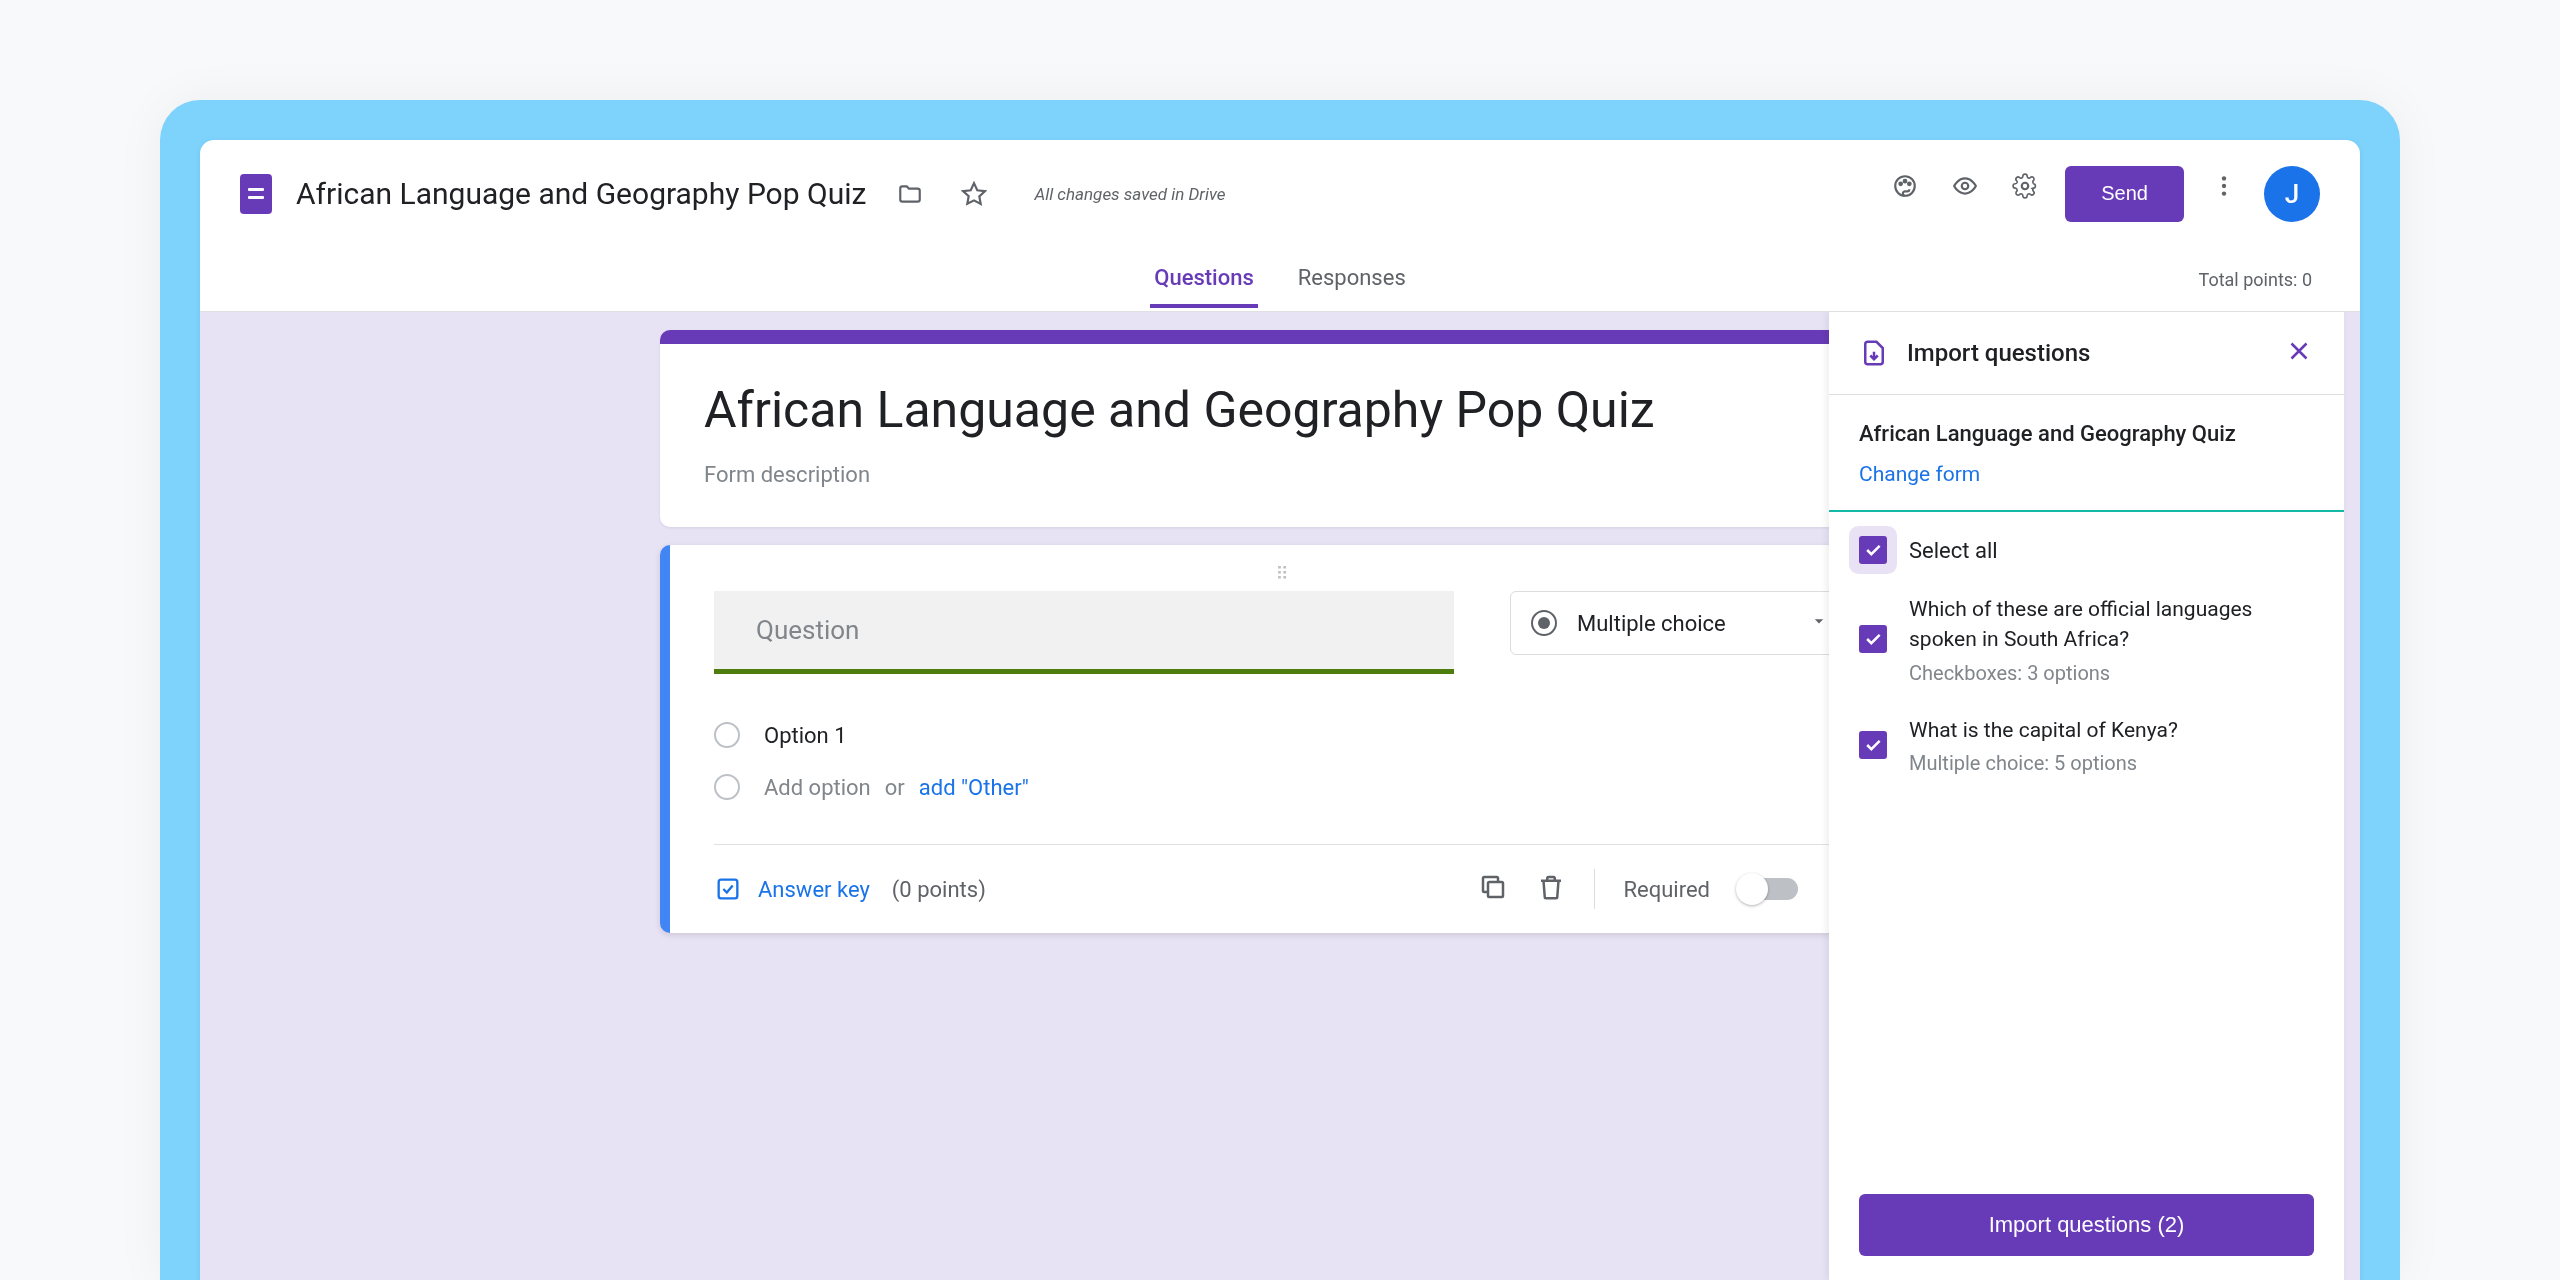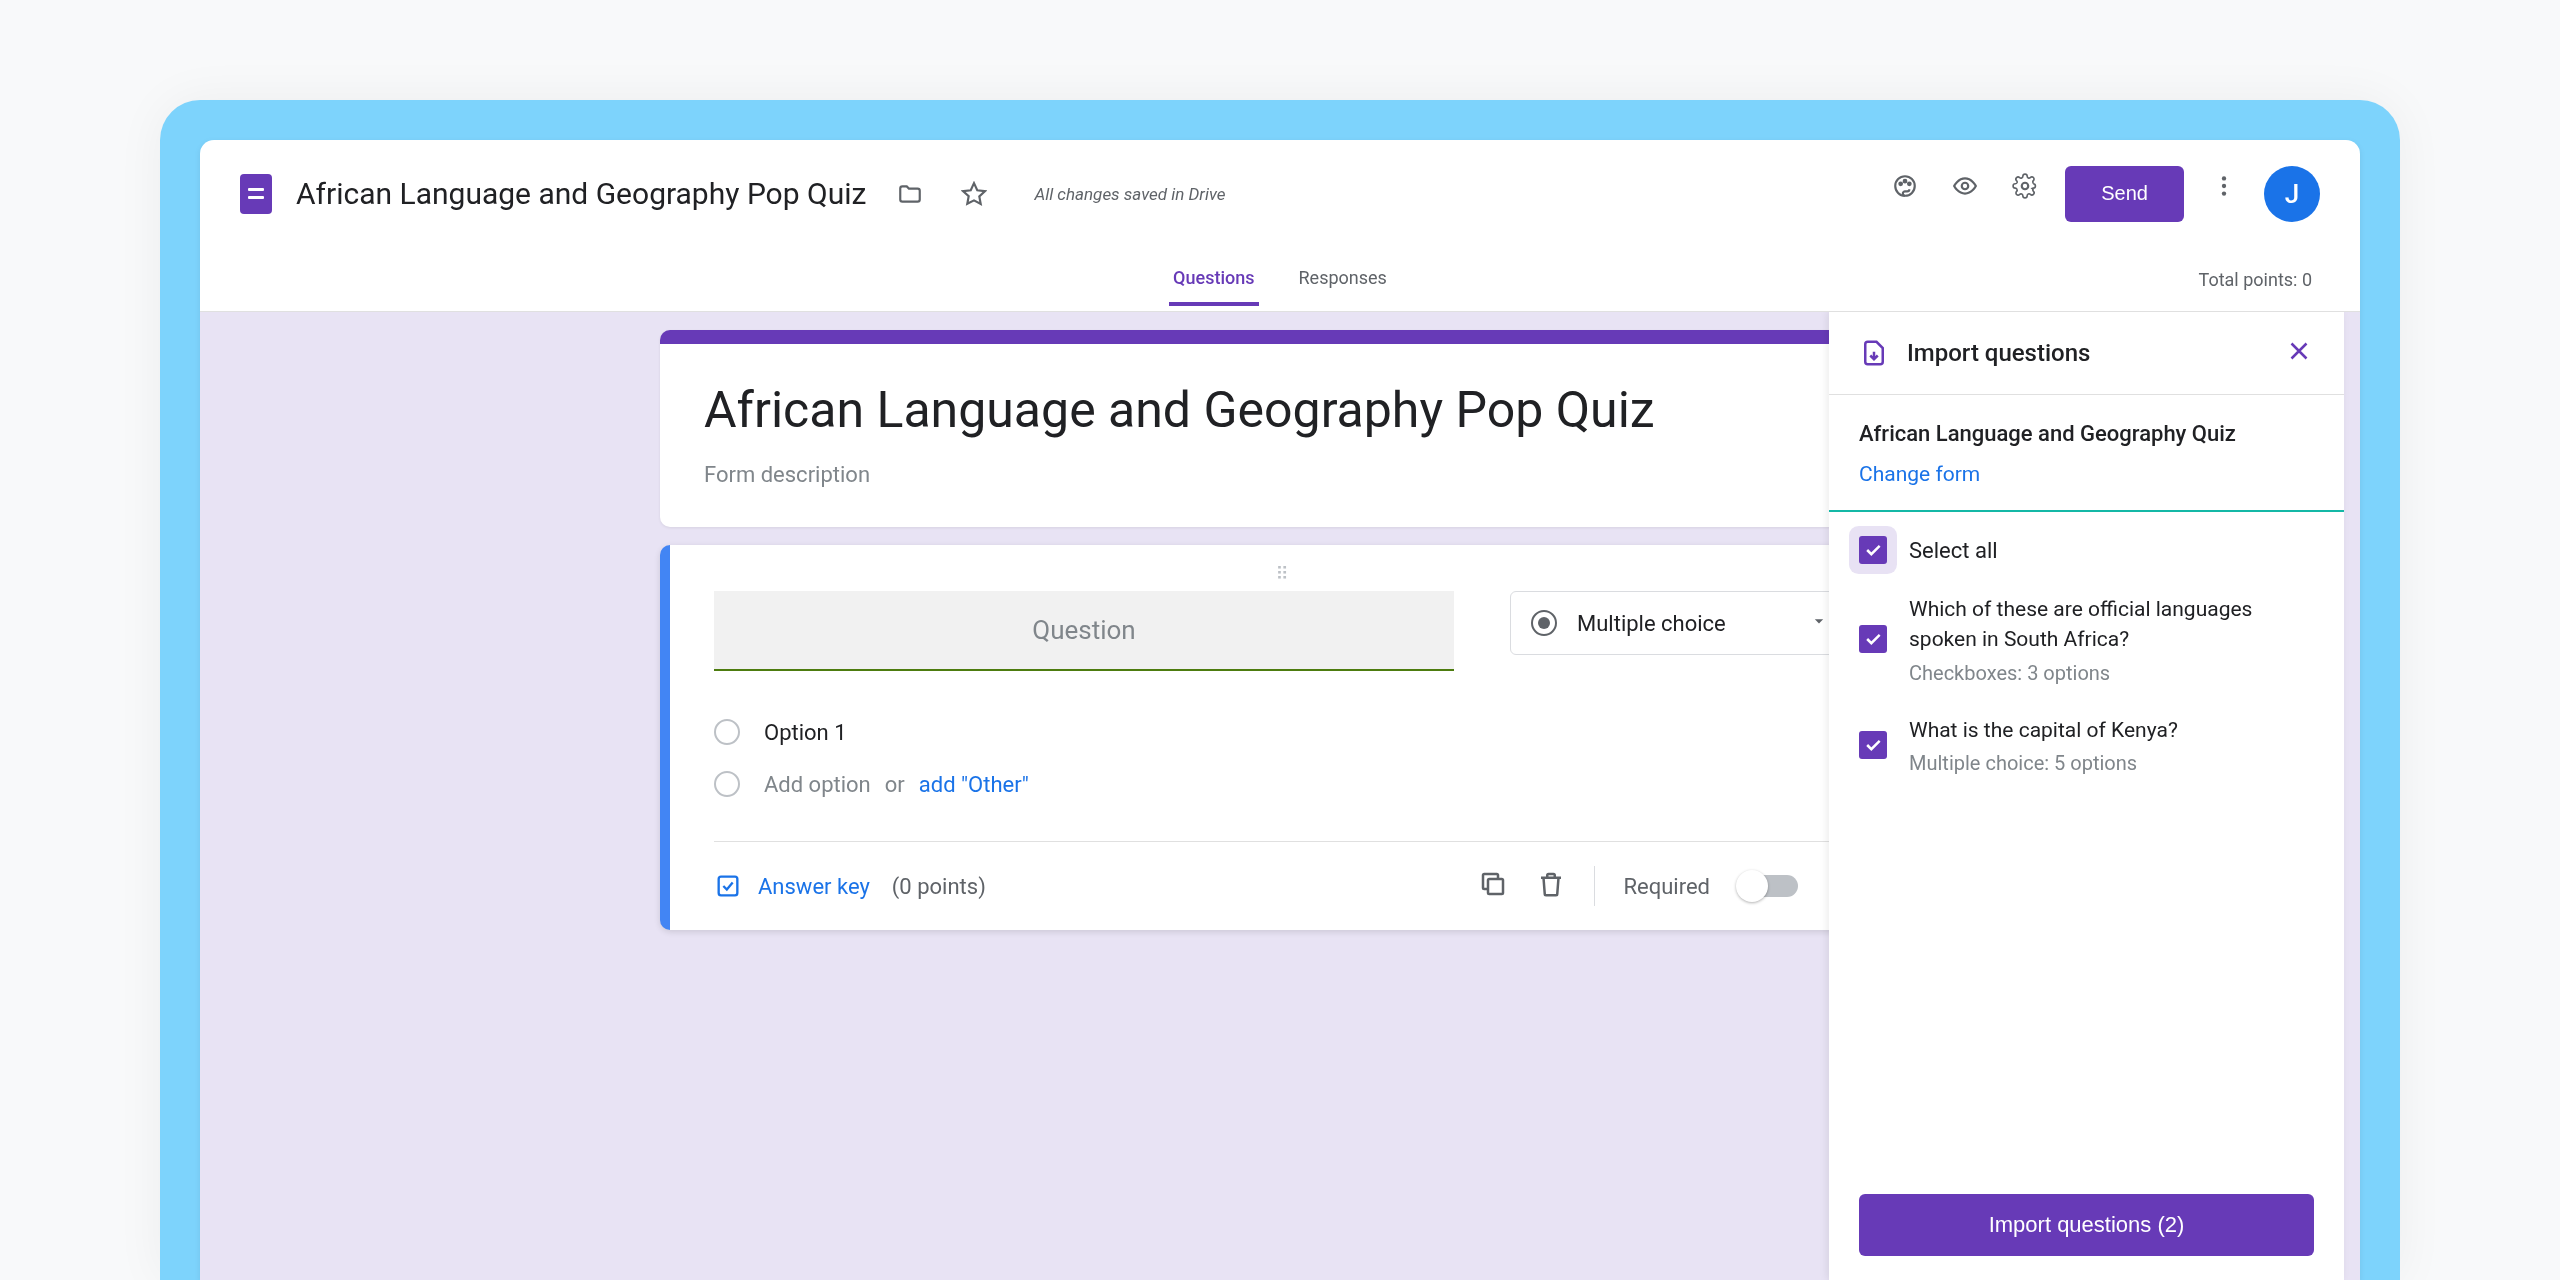--- a/index.html
+++ b/index.html
@@ -113,21 +113,21 @@
   .tabs-row {
     display: flex;
     align-items: center;
     justify-content: center;
     height: 64px;
     border-bottom: 1px solid #e0e0e0;
     position: relative;
   }
   .tabs-group { display: flex; gap: 36px; }
   .tab {
-    font-size: 18px;
+    font-size: 22px;
     color: #5f6368;
     padding: 14px 4px;
     cursor: pointer;
     border-bottom: 4px solid transparent;
   }
   .tab.active {
     color: #673ab7;
     font-weight: 500;
     border-bottom-color: #673ab7;
   }
@@ -187,25 +187,24 @@
   .question-row {
     display: flex;
     gap: 56px;
     align-items: flex-start;
   }
   .question-input {
     flex: 1;
     max-width: 740px;
     background: #f1f1f1;
     border: none;
-    border-bottom: 2px solid #4d7c0f;
+    border-bottom: 5px solid #4d7c0f;
     font-size: 26px;
     color: #80868b;
     padding: 24px 42px;
-    text-align: center;
   }
   .type-select {
     width: 340px;
     border: 1px solid #dadce0;
     border-radius: 6px;
     padding: 18px 20px;
     display: flex;
     align-items: center;
     gap: 20px;
     cursor: pointer;

